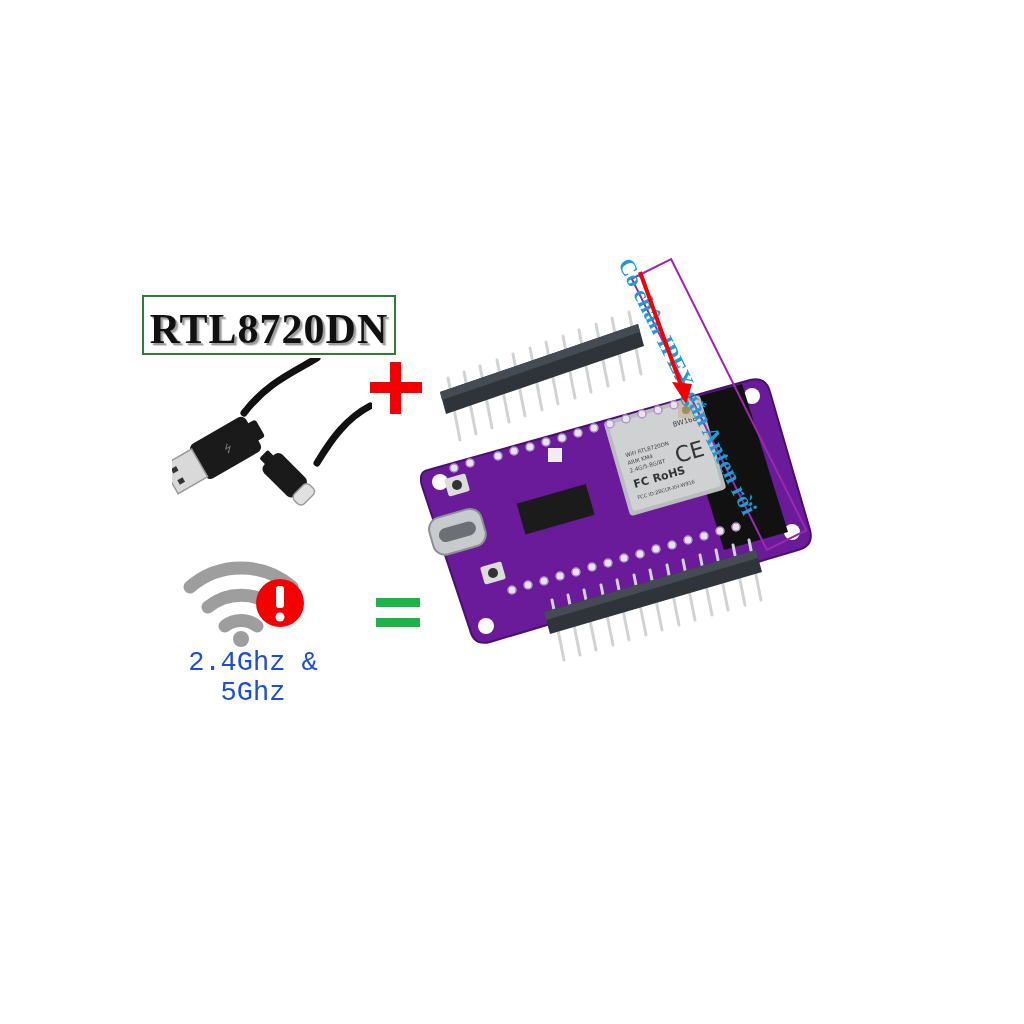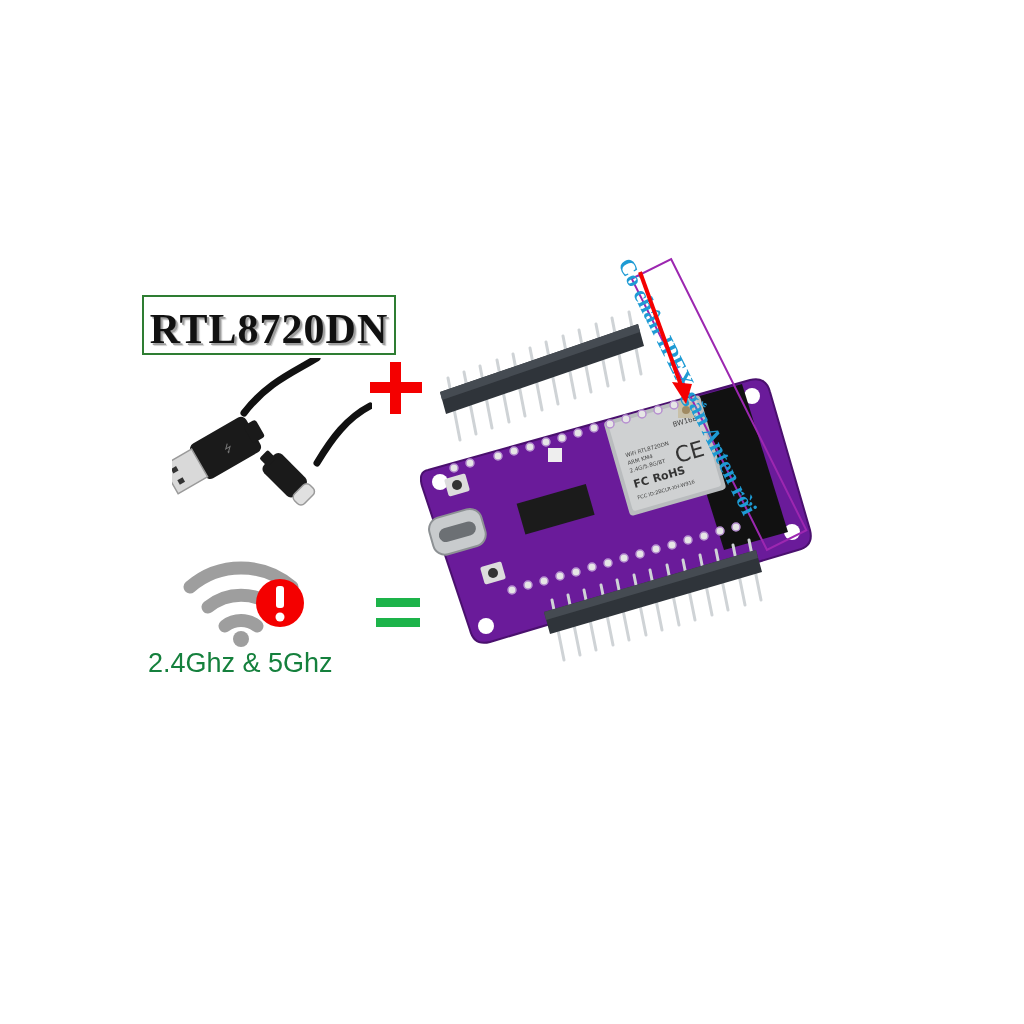--- a/index.html
+++ b/index.html
@@ -24,22 +24,22 @@
     .plus::before { left: 0; top: 20px; width: 52px; height: 11px; }
     .plus::after { left: 20px; top: 0; width: 11px; height: 52px; }
 
     .equals { left: 376px; top: 598px; width: 44px; height: 30px; }
     .equals span { position: absolute; left: 0; width: 44px; height: 9px; background: #1db34a; }
     .equals .eq-top { top: 0; }
     .equals .eq-bot { top: 20px; }
 
     
     .freq {
-      left: 148px; top: 648px; width: 210px; 
-      font-family: Liberation Sans, sans-serif; font-size: 27px; color: #15803d;
+      left: 148px; top: 648px; width: 210px; text-align: center;
+      font-family: Liberation Mono, monospace; font-size: 27px; color: #1d4ed8;
     }
     .banner-box {
       position: absolute; left: 628px; top: 268px; width: 46px; height: 305px;
       border: 2px solid #9c27b0; box-sizing: border-box;
       transform: rotate(-26.5deg); transform-origin: 23px 0;
     }
     .banner-text {
       position: absolute; left: 640px; top: 252px; width: 300px; height: 36px;
       transform-origin: 0 0; transform: rotate(63.5deg);
       font-family: "Liberation Serif", serif; font-weight: bold; font-size: 23px;

